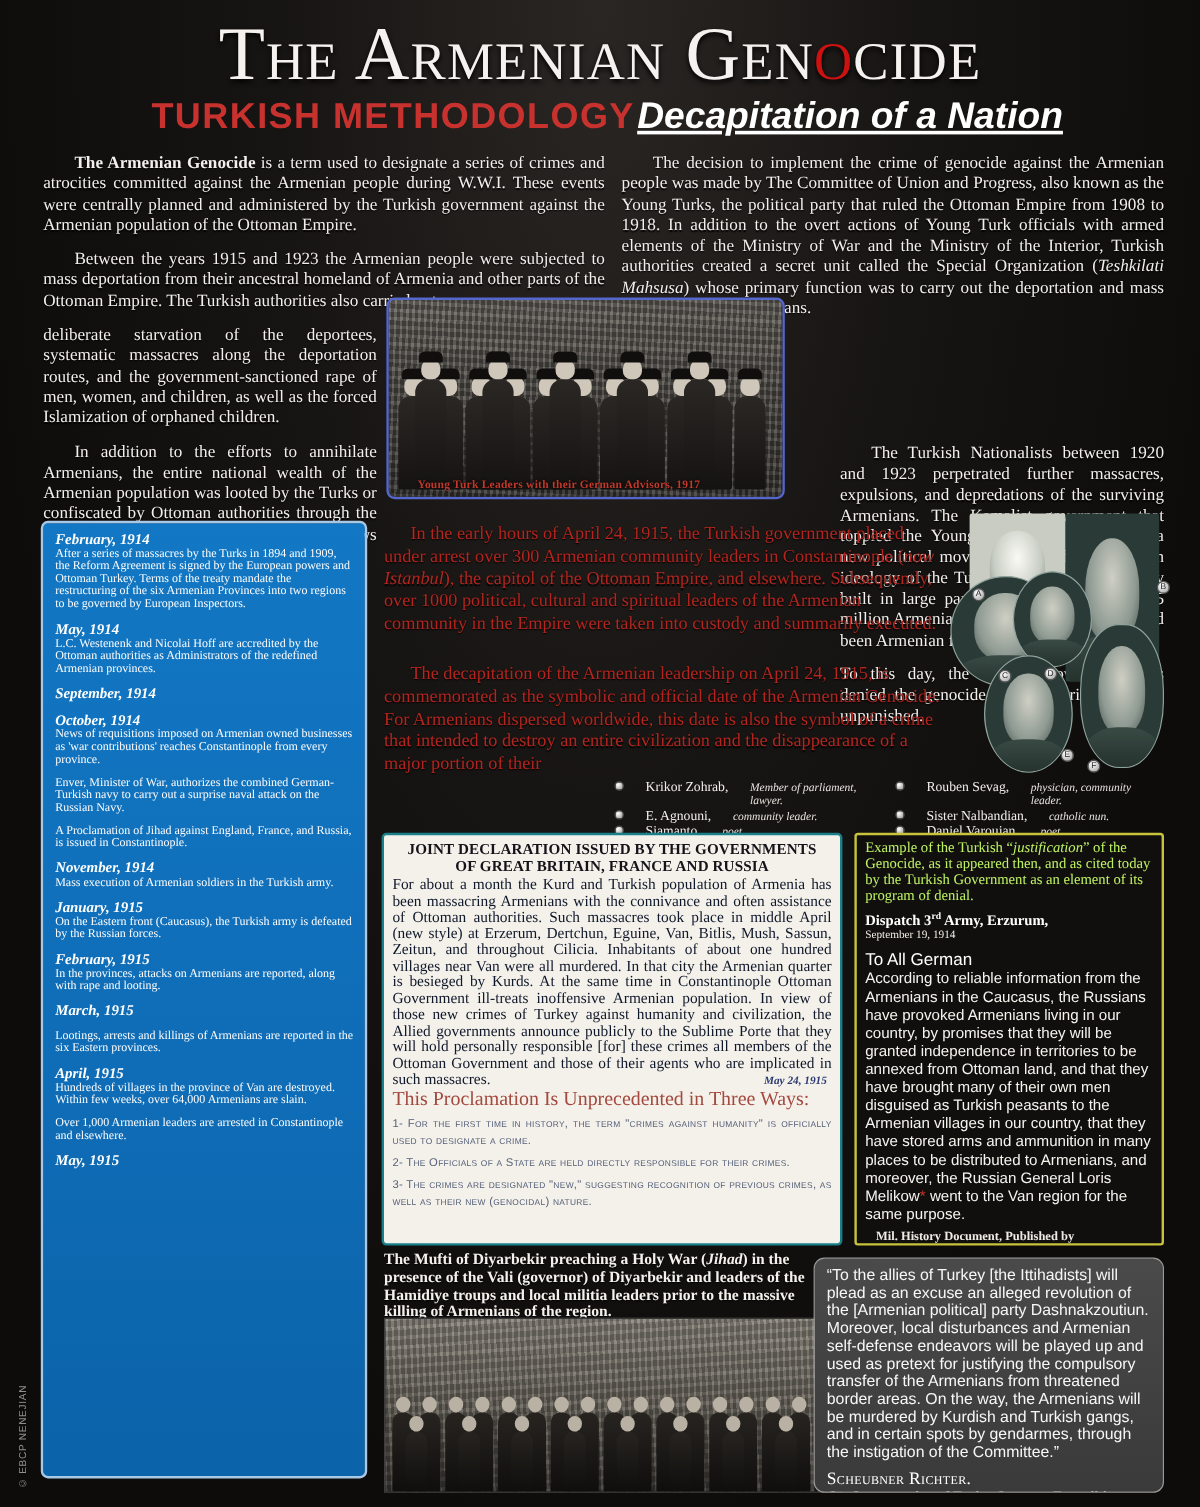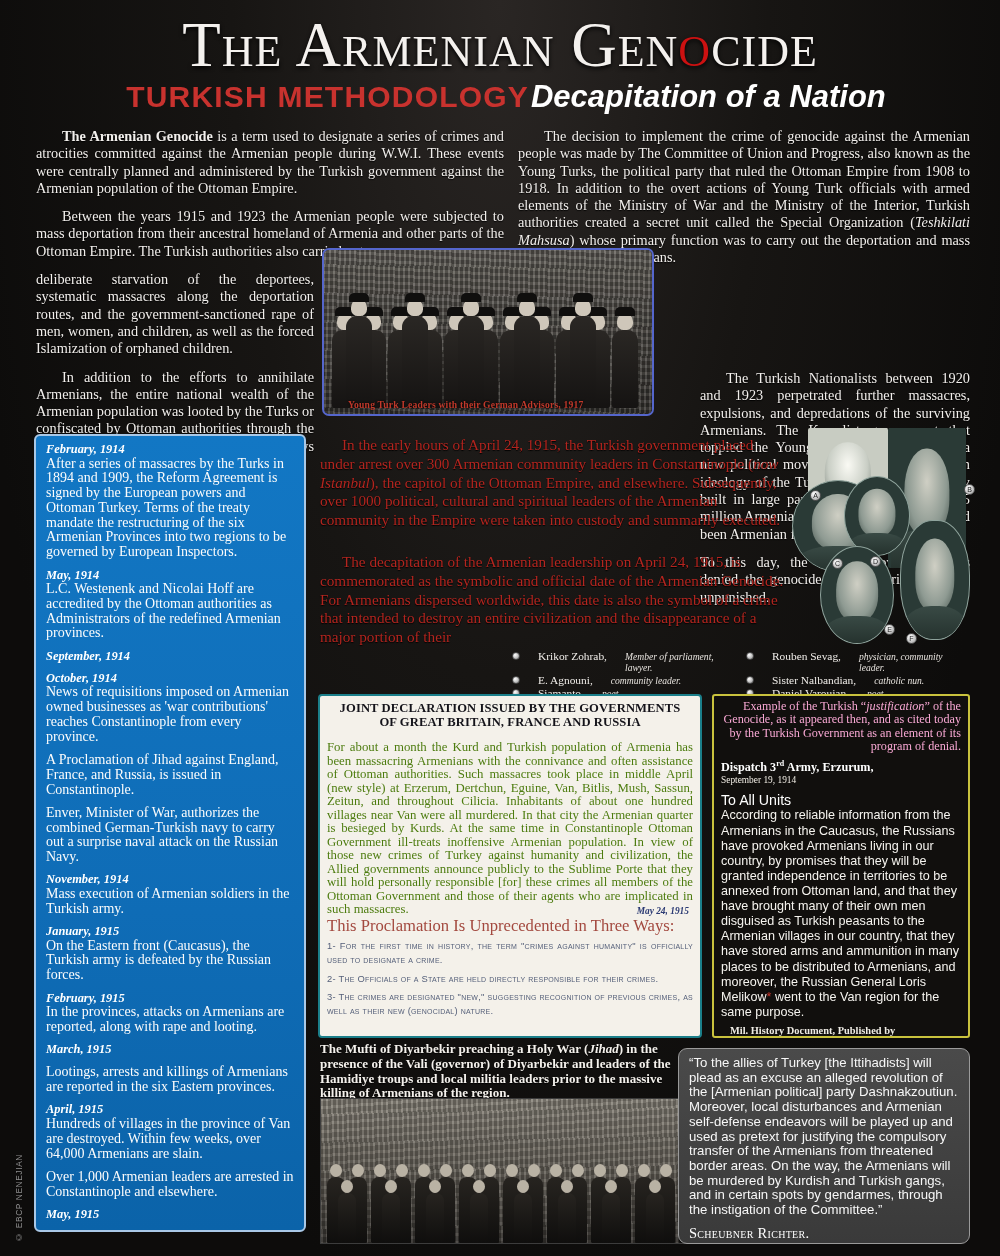--- a/index.html
+++ b/index.html
@@ -29,21 +29,21 @@
   .subline { margin-top: 2px; white-space: nowrap; }
   .sub-a {
     font-family: "Liberation Sans", sans-serif;
     font-size: 30px; font-weight: 700; letter-spacing: 1.2px;
     color: #c8322e;
     margin-left: 12px;
   }
   .sub-b {
     font-family: "Liberation Sans", sans-serif;
     font-size: 31px; font-weight: 700; font-style: italic;
-    color: #ffffff; margin-left: 2px;
+    color: #ffffff; margin-left: 2px; text-decoration: underline;
   }
 
   
   .intro { position: absolute; top: 128px; left: 0; width: 868px; height: 300px; }
   .col-left  { position: absolute; left: 36px;  top: 0;  width: 468px; }
   .col-right { position: absolute; left: 518px; top: 0;  width: 452px; }
   .body-p {
     font-size: 14.3px; line-height: 1.21; text-align: justify;
     text-indent: 26px; margin-bottom: 11px;
     color: #f2efec; text-shadow: 0 1px 1px #000;
@@ -93,21 +93,21 @@
     background: linear-gradient(#1277c4, #0f6cb6 60%, #0b63a9);
     border: 2px solid #a9c8e6; border-radius: 6px;
     padding: 7px 9px 6px 10px; overflow: hidden;
   }
   .tl-entry { margin-bottom: 8.5px; }
   .tl-date {
     font-size: 12.4px; font-weight: 700; font-style: italic;
     color: #ffffff; line-height: 1.1;
   }
   .tl-text {
-    font-size: 14px; line-height: 1.055; color: #fcfcfc;
+    font-size: 10px; line-height: 1.055; color: #fcfcfc;
   }
 
   
   .redtext {
     position: absolute; font-size: 15.2px; line-height: 1.235;
     color: #b4251f; text-indent: 22px; text-align: left;
     text-shadow: 0 1px 1px #000;
   }
   .redtext i { font-style: italic; }
   #red1 { left: 320px; top: 436px; width: 470px; }
@@ -167,22 +167,22 @@
     position: absolute; left: 318px; top: 694px; width: 384px; height: 344px;
     background: #f4f1ea; border: 2px solid #1b7f8a; border-radius: 4px;
     padding: 5px 7px 4px 7px; overflow: hidden;
   }
   .jd-title {
     font-family: Liberation Serif, serif;
     font-size: 12.6px; font-weight: 700; color: #14131a;
     text-align: center; line-height: 1.12; letter-spacing: .1px;
   }
   .jd-body {
-    font-size: 12.8px; line-height: 1.055; color: #4d7c0f;
-    text-align: justify; margin-top: 12px;
+    font-size: 12.8px; line-height: 1.055; color: #0f172a;
+    text-align: justify; margin-top: 2px;
   }
   .jd-date {
     font-size: 9.4px; font-style: italic; color: #2b3a73;
     text-align: right; margin-top: -11px; padding-right: 4px; font-weight: bold;
   }
   .jd-sub {
     font-size: 16.6px; color: #a3493f; text-align: left;
     line-height: 1.06; margin-top: 1px;
   }
   .jd-point {
@@ -192,21 +192,21 @@
     letter-spacing: .25px;
   }
 
   
   .ybox {
     position: absolute; left: 712px; top: 694px; width: 258px; height: 344px;
     background: #110f0d; border: 2px solid #c9c23d; border-radius: 3px;
     padding: 4px 7px 4px 7px; overflow: hidden;
   }
   .yb-head {
-    font-size: 12.2px; line-height: 1.1; color: #f9a8d4; text-align: right;
+    font-size: 12.2px; line-height: 1.1; color: #bef264; text-align: left;
   }
   .yb-head i { font-style: italic; }
   .yb-dispatch { font-size: 12.2px; font-weight: 700; color: #ffffff; margin-top: 5px; }
   .yb-dispatch sup { font-size: 8px; }
   .yb-dispdate { font-size: 9.4px; color: #f0ece4; line-height: 1.1; }
   .yb-units {
     font-family: "Liberation Sans", sans-serif;
     font-size: 14.2px; color: #ffffff; margin-top: 7px; line-height: 1.15;
   }
   .yb-text {
@@ -332,24 +332,24 @@
           <div class="tl-text">L.C. Westenenk and Nicolai Hoff are accredited by the Ottoman authorities as Administrators of the redefined Armenian provinces.</div>
         </div>
         <div class="tl-entry">
           <div class="tl-date">September, 1914</div>
         </div>
         <div class="tl-entry">
           <div class="tl-date">October, 1914</div>
           <div class="tl-text">News of requisitions imposed on Armenian owned businesses as 'war contributions' reaches Constantinople from every province.</div>
         </div>
         <div class="tl-entry">
+          <div class="tl-text">Enver, Minister of War, authorizes the combined German-Turkish navy to carry out a surprise naval attack on the Russian Navy.</div>
+        </div>
+        <div class="tl-entry">
           <div class="tl-text">A Proclamation of Jihad against England, France, and Russia, is issued in Constantinople.</div>
-        </div>
-        <div class="tl-entry">
-          <div class="tl-text">Enver, Minister of War, authorizes the combined German-Turkish navy to carry out a surprise naval attack on the Russian Navy.</div>
         </div>
         <div class="tl-entry">
           <div class="tl-date">November, 1914</div>
           <div class="tl-text">Mass execution of Armenian soldiers in the Turkish army.</div>
         </div>
         <div class="tl-entry">
           <div class="tl-date">January, 1915</div>
           <div class="tl-text">On the Eastern front (Caucasus), the Turkish army is defeated by the Russian forces.</div>
         </div>
         <div class="tl-entry">
@@ -458,21 +458,21 @@
     <div class="jd-sub">This Proclamation Is Unprecedented in Three Ways:</div>
     <div class="jd-point">1- For the first time in history, the term "crimes against humanity" is officially used to designate a crime.</div>
     <div class="jd-point">2- The Officials of a State are held directly responsible for their crimes.</div>
     <div class="jd-point">3- The crimes are designated "new," suggesting recognition of previous crimes, as well as their new (genocidal) nature.</div>
   </div>
 
   <div class="ybox">
     <div class="yb-head"><span>Example of the Turkish “</span><i>justification</i><span>” of the Genocide, as it appeared then, and as cited today by the Turkish Government as an element of its program of denial.</span></div>
     <div class="yb-dispatch"><span>Dispatch 3</span><sup>rd</sup><span> Army, Erzurum,</span></div>
     <div class="yb-dispdate">September 19, 1914</div>
-    <div class="yb-units">To All Units</div>
+    <div class="yb-units">To All German</div>
     <div class="yb-text"><span>According to reliable information from the Armenians in the Caucasus, the Russians have provoked Armenians living in our country, by promises that they will be granted independence in territories to be annexed from Ottoman land, and that they have brought many of their own men disguised as Turkish peasants to the Armenian villages in our country, that they have stored arms and ammunition in many places to be distributed to Armenians, and moreover, the Russian General Loris Melikow</span><span class="star">*</span><span> went to the Van region for the same purpose.</span></div>
     <div class="yb-src">
       <span>Mil. History Document, Published by</span><br>
       <span>The Military History and Strategic Studies, 1986.</span><br>
       
     </div>
 
   </div>
 
   <div class="mufti-cap"><span>The Mufti of Diyarbekir preaching a Holy War (</span><i>Jihad</i><span>) in the presence of the Vali (governor) of Diyarbekir and leaders of the Hamidiye troups and local militia leaders prior to the massive killing of Armenians of the region.</span></div>

